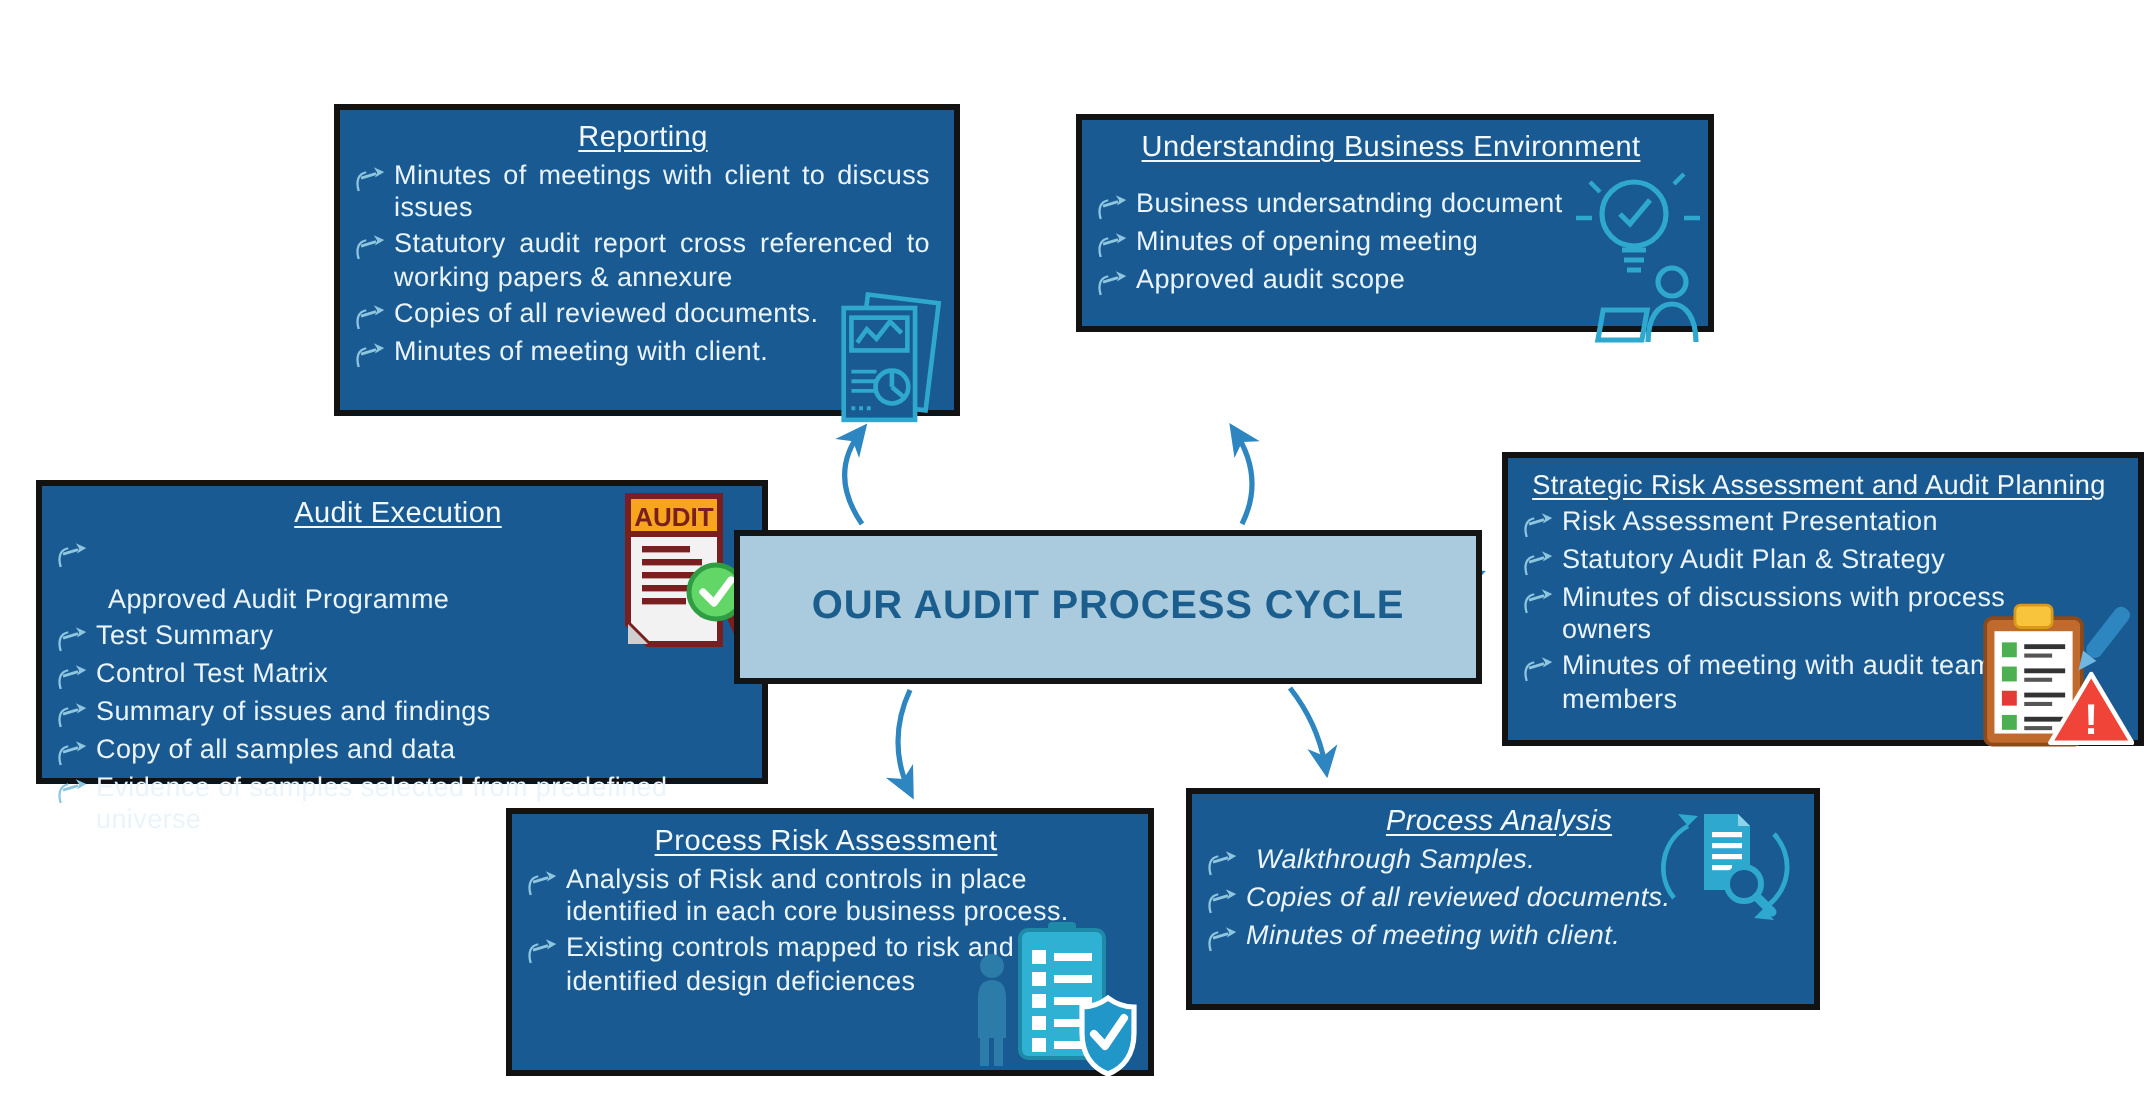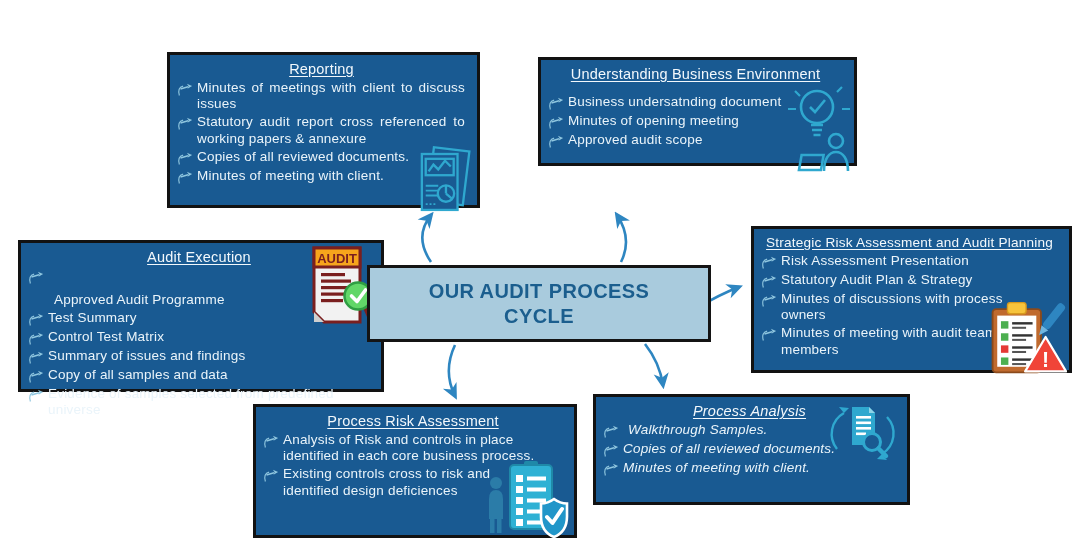--- a/index.html
+++ b/index.html
@@ -20,21 +20,21 @@
     display:flex;align-items:flex-start;font-size:13.5px;line-height:1.2;
     margin:2px 0;letter-spacing:.2px;
   }
   .bullet{flex:0 0 18px;width:18px;height:18px;margin-right:3px;margin-top:-1px;}
   .li-text{flex:1;}
   .justify .li-text{text-align:justify;}
   .roomy li{margin:6px 0;}
   .semiroomy li{margin:4.5px 0;}
   .tight li{margin:1px 0;line-height:1.16;}
   .center-box{
-    position:absolute;left:367px;top:265px;width:344px;height:77px;box-sizing:border-box;
+    position:absolute;left:367px;top:265px;width:374px;height:77px;box-sizing:border-box;
     background:#A9CBDD;border:3px solid #141414;display:flex;align-items:center;justify-content:center;
     text-align:center;
   }
   .center-box .center-title{
     color:#1B5E8E;font-size:20px;font-weight:bold;letter-spacing:.4px;line-height:1.25;
     padding:0 30px;
   }
   .box-icon{position:absolute;pointer-events:none;}
   .icon-reporting{right:5px;bottom:-12px;width:54px;height:72px;}
   .icon-ube{right:2px;bottom:-16px;width:66px;height:100px;}
@@ -273,21 +273,21 @@
       <li>
           <svg class="bullet">
             <use href="#bullet-arrow"></use>
           </svg>
           <span class="li-text">Analysis of Risk and controls in place identified in each core business process.</span>
         </li>
       <li>
           <svg class="bullet">
             <use href="#bullet-arrow"></use>
           </svg>
-          <span class="li-text maxw250">Existing controls cross to risk and identified design deficiences</span>
+          <span class="li-text maxw250">Existing controls mapped to risk and identified design deficiences</span>
         </li>
     </ul>
     <svg class="box-icon icon-prisk" viewBox="0 0 86 80">
       <circle cx="12" cy="24" r="6" fill="#2B7CA8"></circle>
       <path d="M5,60 V40 q0,-9 7,-9 q7,0 7,9 v20 z" fill="#2B7CA8"></path>
       <rect x="6" y="58" width="4.5" height="16" fill="#2B7CA8"></rect>
       <rect x="13" y="58" width="4.5" height="16" fill="#2B7CA8"></rect>
       <rect x="40" y="2" width="14" height="9" rx="2" fill="#1F89A8"></rect>
       <rect x="26" y="6" width="42" height="64" rx="4" fill="#2FB1D4" stroke="#1F89A8" stroke-width="2"></rect>
       <g fill="#FFFFFF">

